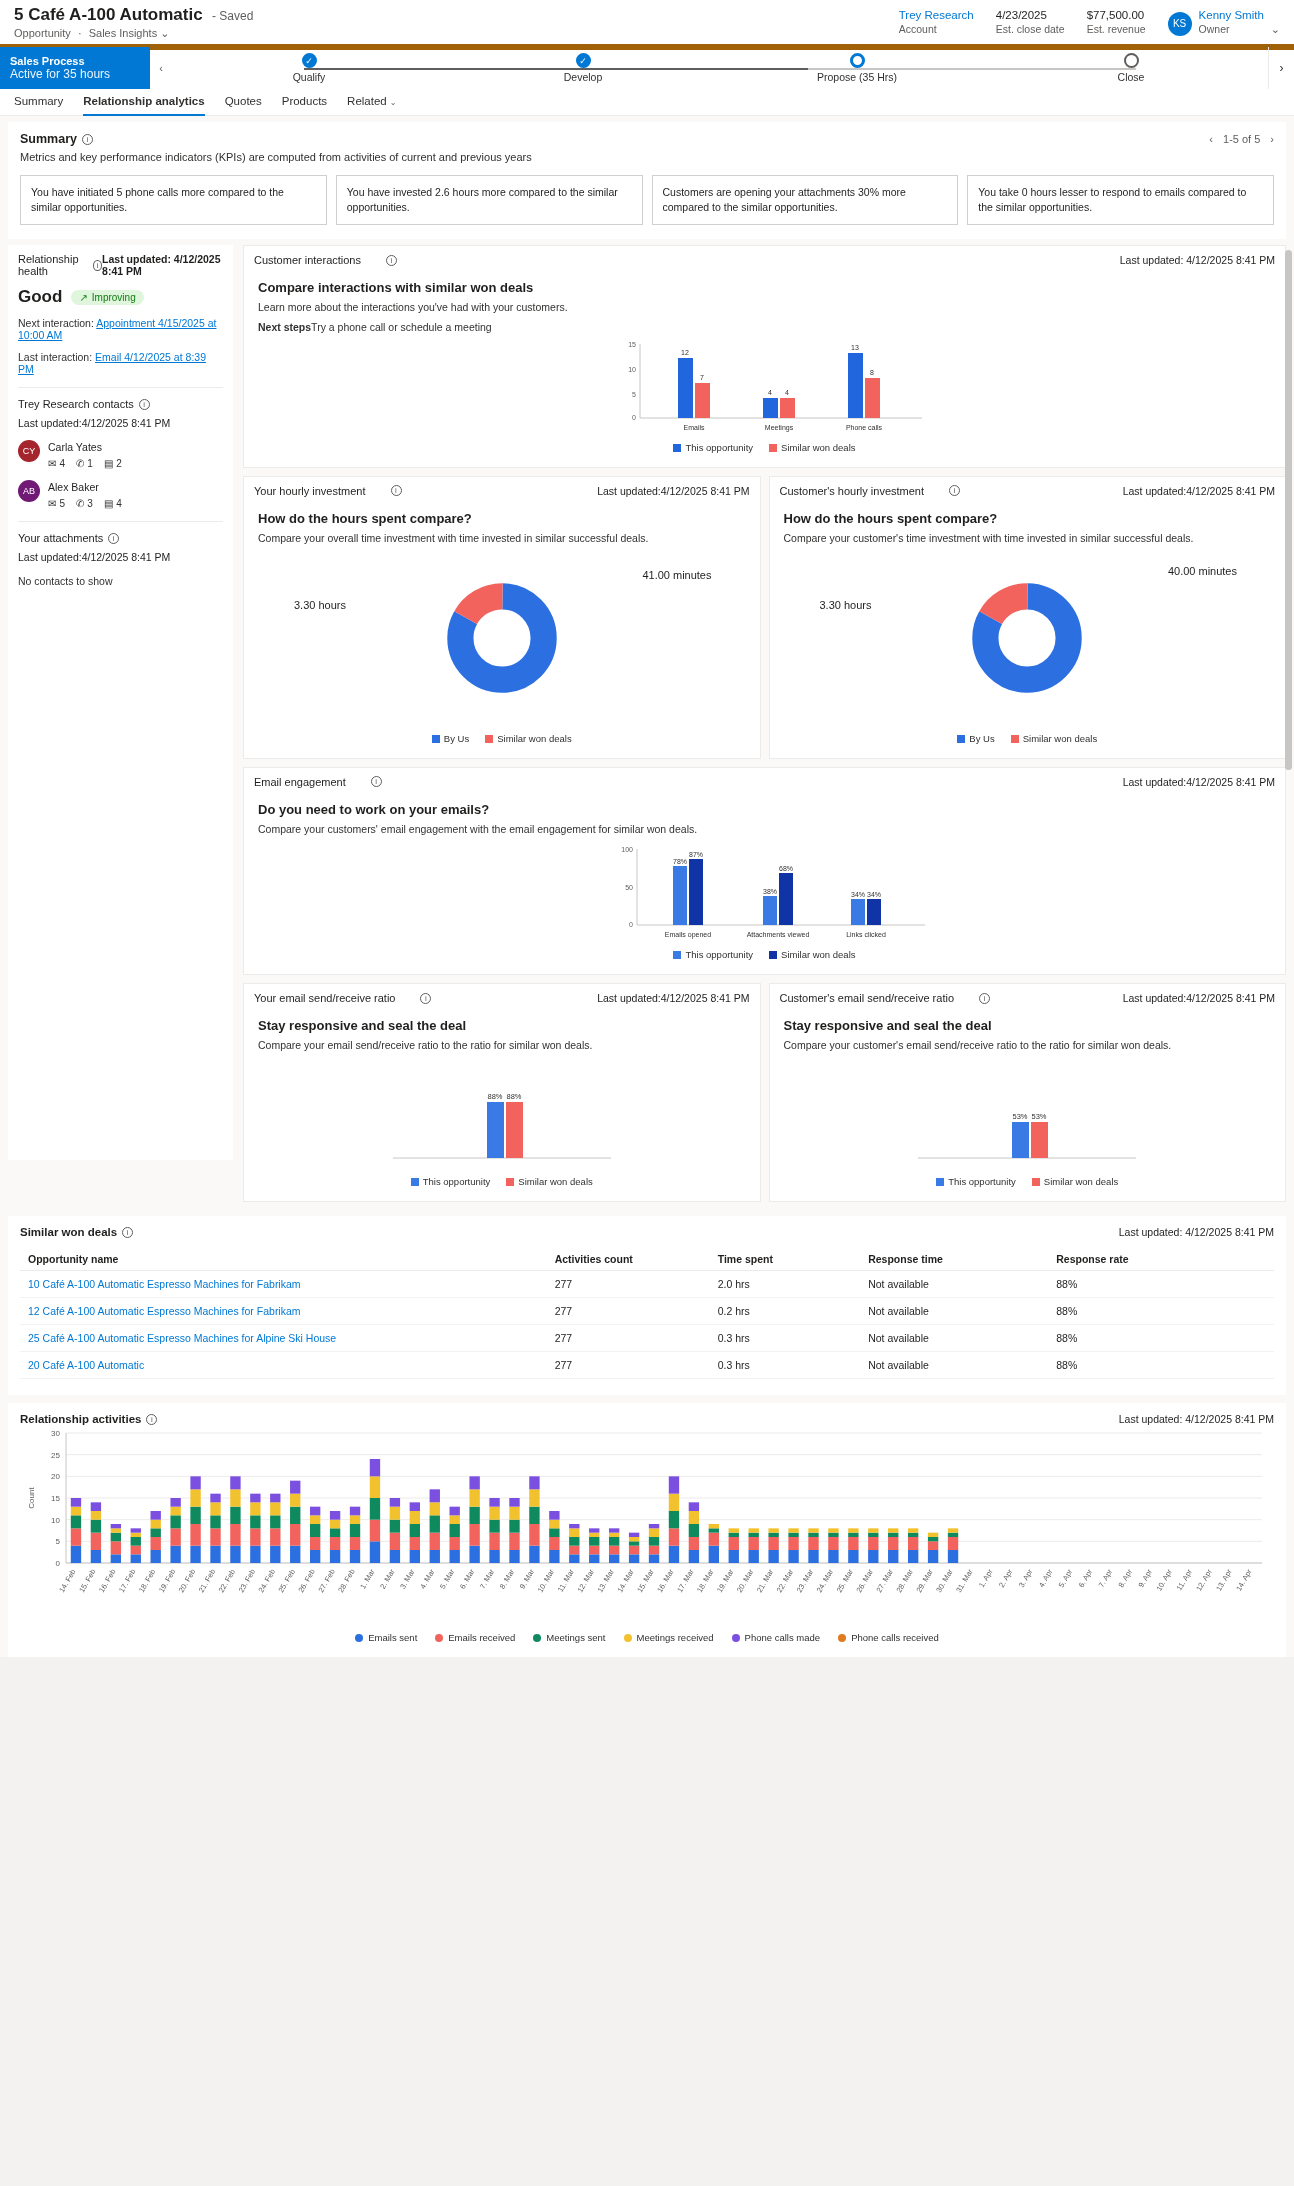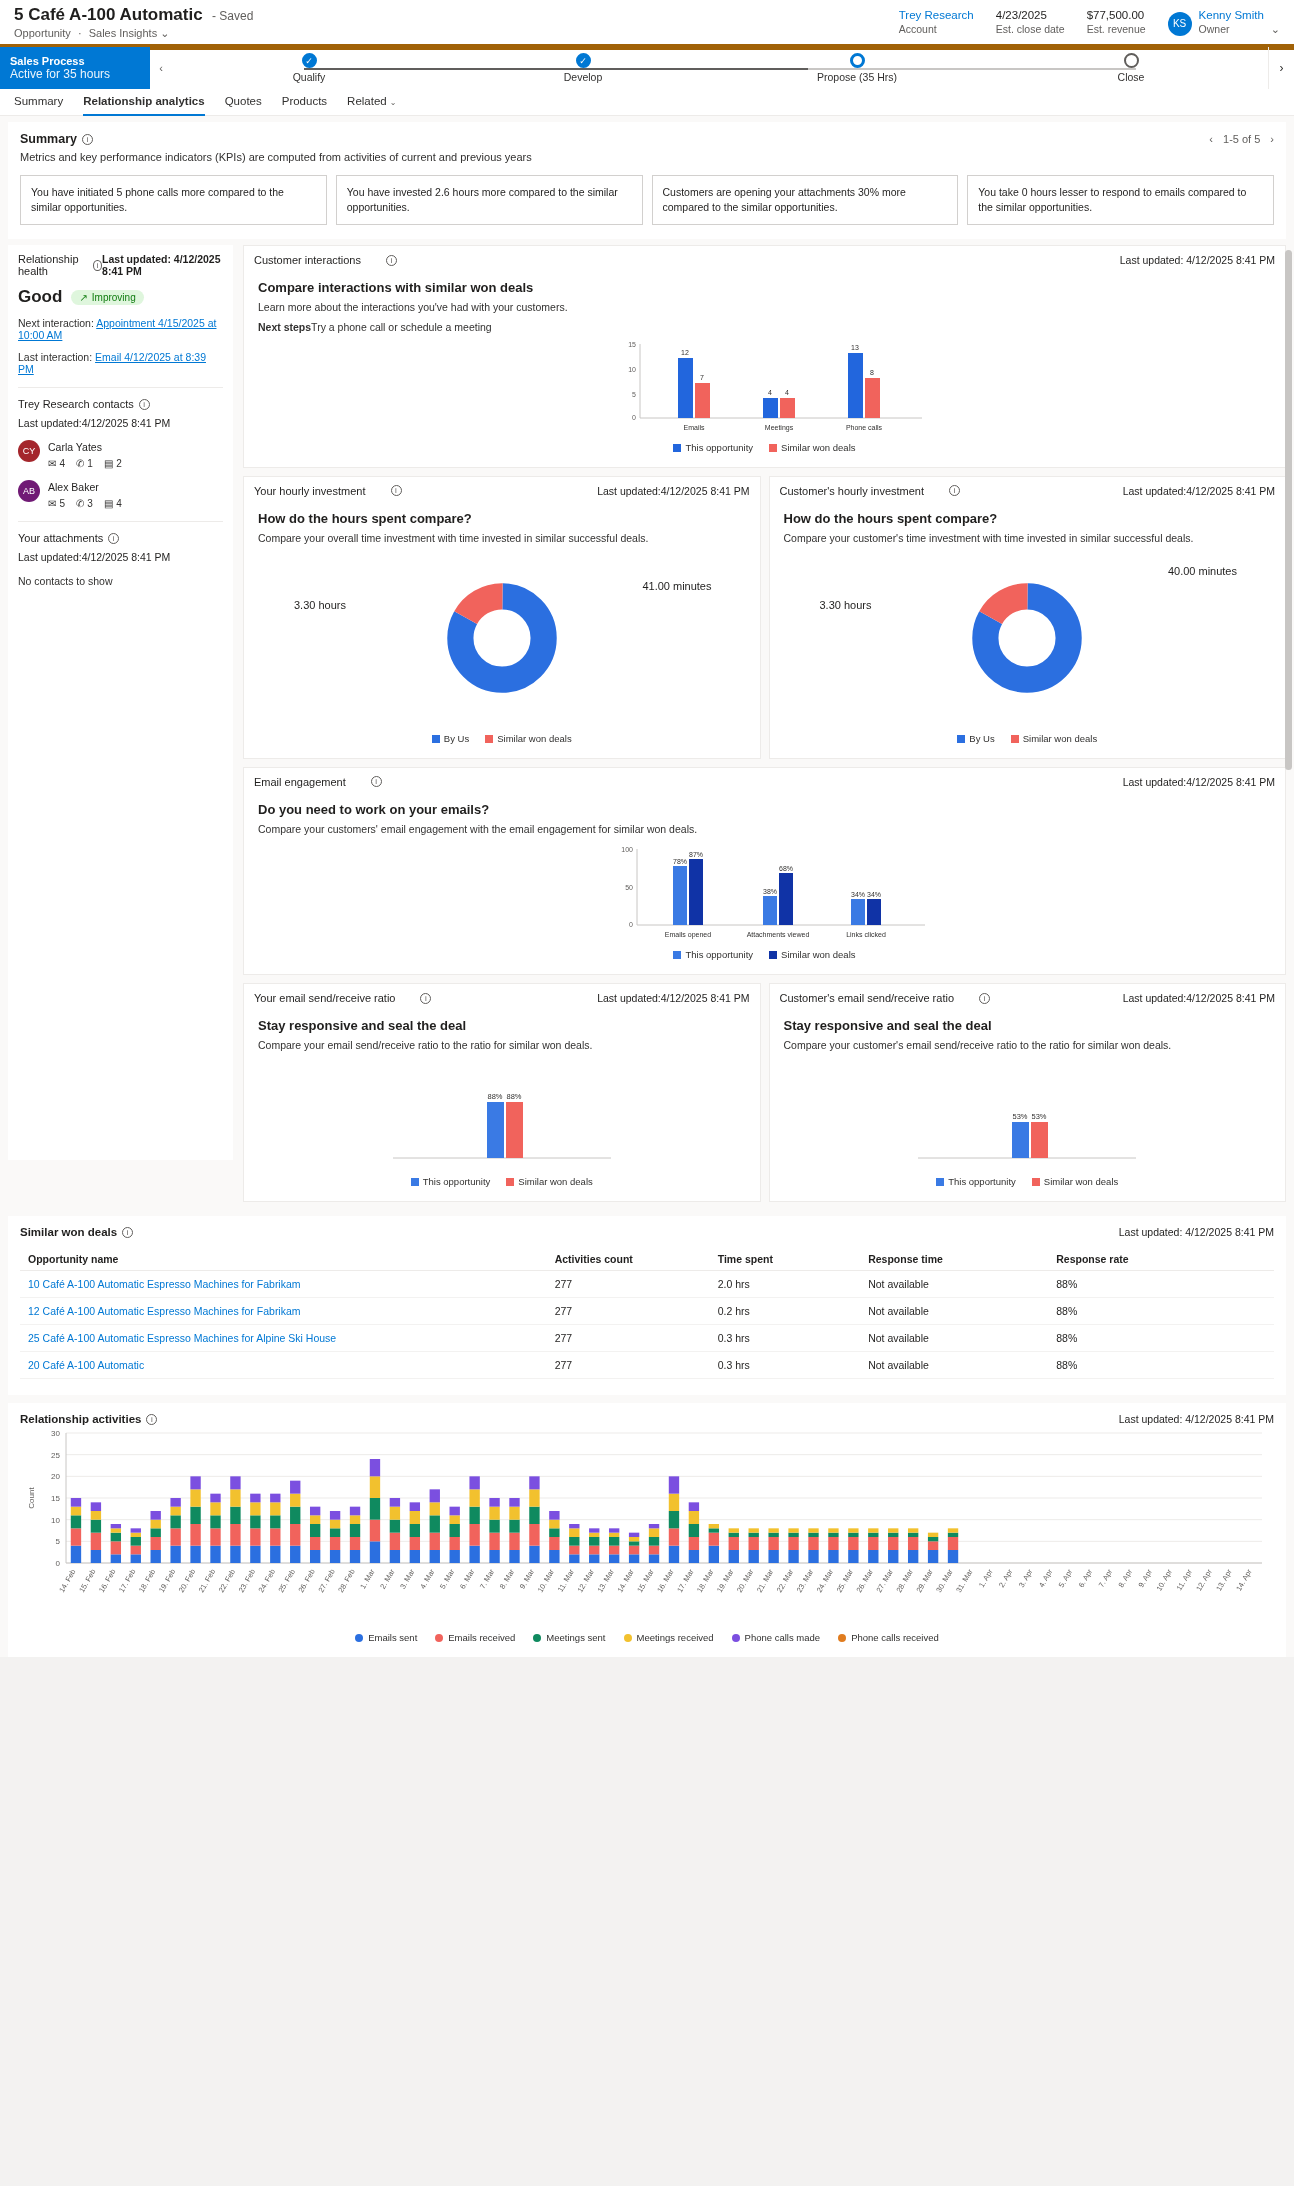--- a/index.html
+++ b/index.html
@@ -371,21 +371,21 @@
           <div class="card-hdr">
             <span>Your hourly investment</span>
             <span class="info-i">i</span>
             <span class="upd">Last updated:4/12/2025 8:41 PM</span>
           </div>
           <div class="card-body">
             <div class="cb-title">How do the hours spent compare?</div>
             <div class="cb-sub">Compare your overall time investment with time invested in similar successful deals.</div>
             <div class="donut-wrap">
               <div class="donut-lbl" style="left:36px;top:38px;">3.30 hours</div>
-              <div class="donut-lbl" style="right:34px;top:19px;text-align:center;">41.00 minutes</div>
+              <div class="donut-lbl" style="right:34px;top:8px;text-align:center;">41.00 minutes</div>
               <svg width="110" height="110" viewBox="0 0 42 42" style="position:absolute;left:50%;top:22px;transform:translateX(-50%);">
                 <circle cx="21" cy="21" r="15.9" fill="transparent" stroke="#2b6fe0" stroke-width="10" stroke-dasharray="83 17" stroke-dashoffset="25"></circle>
                 <circle cx="21" cy="21" r="15.9" fill="transparent" stroke="#f1635c" stroke-width="10" stroke-dasharray="17 83" stroke-dashoffset="-58"></circle>
               </svg>
             </div>
             <div class="legend" style="margin-top:22px;">
               <span><i style="background:#2b6fe0"></i><span>By Us</span></span>
               <span><i style="background:#f1635c"></i><span>Similar won deals</span></span>
             </div>
           </div>

